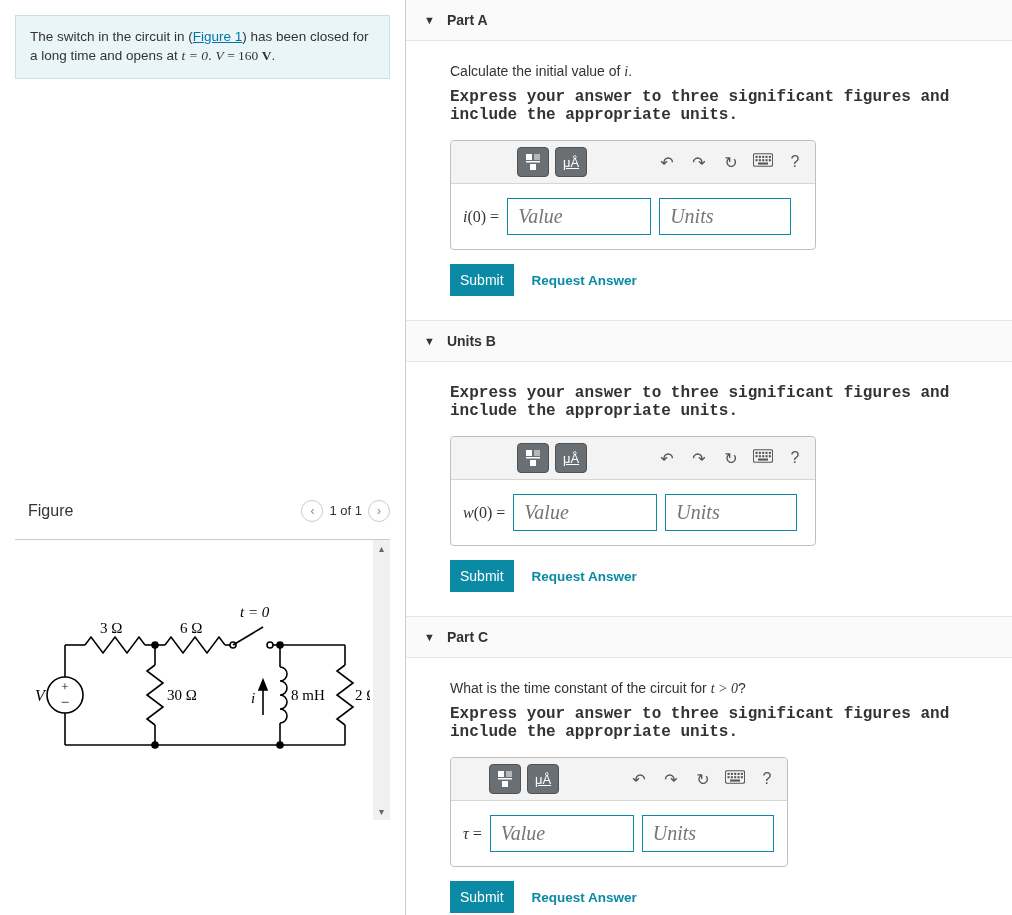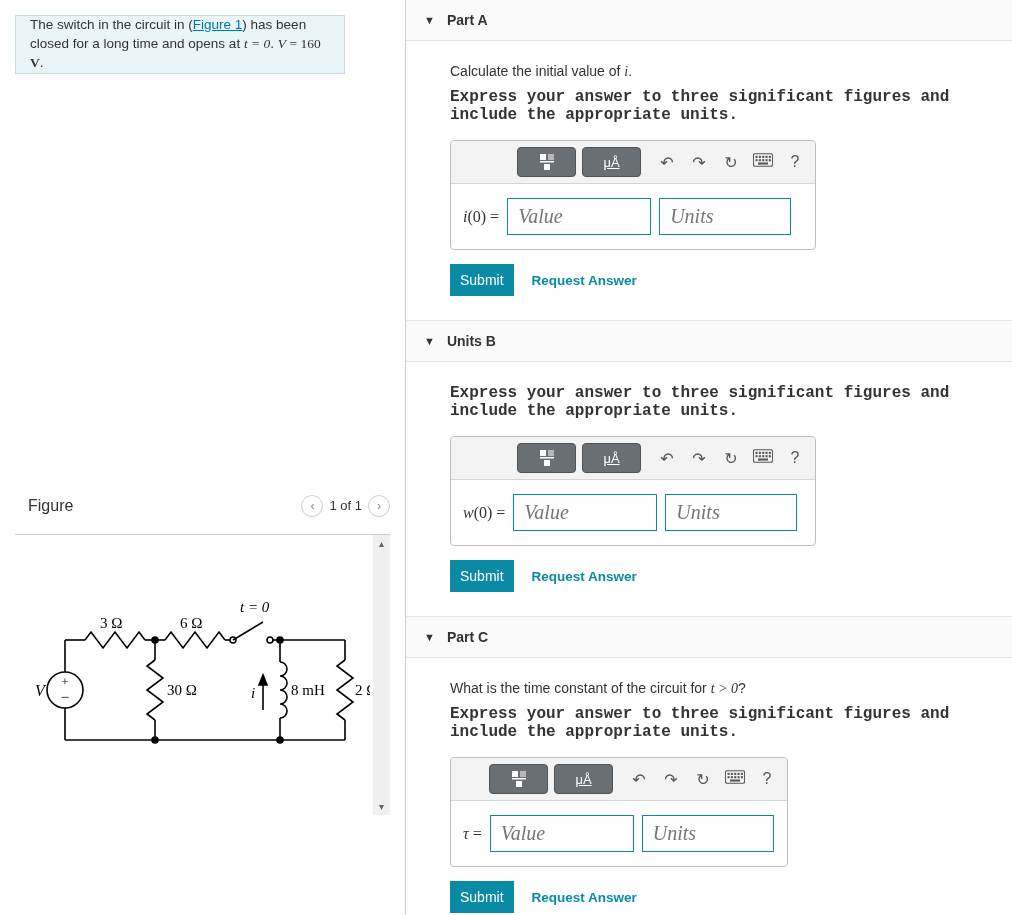--- a/index.html
+++ b/index.html
@@ -10,22 +10,22 @@
     color: #333;
     background: #fff;
   }
   .container { display: flex; width: 1012px; }
   .left-col { width: 405px; padding: 15px 0 0 15px; position: relative; }
   .divider { border-left: 1px solid #ccc; margin: 0 0 0 0; }
   .right-col { flex: 1; padding: 0 0 0 0; }
   .problem-box {
     background: #eaf5f7;
     border: 1px solid #c8e0e5;
-    padding: 0 14px;
-    width: 330px;
+    padding: 12px 14px;
+    width: 375px;
     font-size: 13.5px;
     line-height: 1.4;
   }
   .fig-link { color:#0077aa; text-decoration: underline; cursor:pointer; }
   .math { font-family: "Times New Roman", serif; font-style: italic; }
   .mathup { font-family: "Times New Roman", serif; font-style: normal; }
 
   .figure-hdr { display:flex; align-items:center; justify-content:space-between; width:375px; margin-top: 410px; border-bottom:1px solid #ccc; padding-bottom:6px;}
   .figure-hdr h3 { font-size:16px; font-weight:normal; margin:13px; }
   .pager { display:flex; align-items:center; gap:6px; font-size:13px; color:#333;}
@@ -40,21 +40,21 @@
   .part-hdr.first{ border-top:none; }
   .collapse-tri { font-size:11px; color:#333; }
   .part-title { font-weight:bold; font-size:14px; }
   .part-body { padding: 22px 30px 24px 44px; }
   .prompt { font-size:14px; margin-bottom:8px; }
   .instr { font-weight:bold; font-size:16px; margin-bottom:16px;font-family:Liberation Mono, monospace; }
 
   .answer-box { border:1px solid #bfbfbf; border-radius:4px; background:#fff; display:inline-block; }
   .toolbar { background:#f3f3f3; border-bottom:1px solid #d5d5d5; border-radius:4px 4px 0 0; padding:6px 10px; display:flex;  justify-content:flex-end; gap:12px; align-items:center; width:364px;}
   .toolbar-left { display:flex; gap:6px; margin-right:auto; padding-left:56px;}
-  .tb-btn { background:#6a6f74; border-radius:4px; border:1px solid #4e5357; width:59px; height:30px; display:flex; align-items:center; justify-content:center; color:#fff; cursor:pointer; font-size:13px;}
+  .tb-btn { background:#6a6f74; border-radius:4px; border:1px solid #4e5357; width:32px; height:30px; display:flex; align-items:center; justify-content:center; color:#fff; cursor:pointer; font-size:13px;}
   .tb-btn svg { fill:#fff; }
   .tb-icon { color:#555; cursor:pointer; font-size:16px; width:20px; text-align:center;}
   .input-row { padding:14px 12px; display:flex; align-items:center; gap:8px; }
   .lhs { font-family:"Times New Roman", serif; font-style:italic; font-size:16px; }
   .val-input, .unit-input { height:37px; border:1px solid #0b8aa5; background:#fff; font-family:"Times New Roman", serif; font-style:italic; font-size:20px; color:#888; padding:0 10px; outline:none; }
   .val-input { width:144px; }
   .unit-input { width:132px; }
 
   .btn-row { margin-top:14px; display:flex; align-items:center; gap:18px;}
   .submit-btn { background:#0b8aa5; color:#fff; border:none; padding:8px 10px; font-size:14px; cursor:pointer; }

